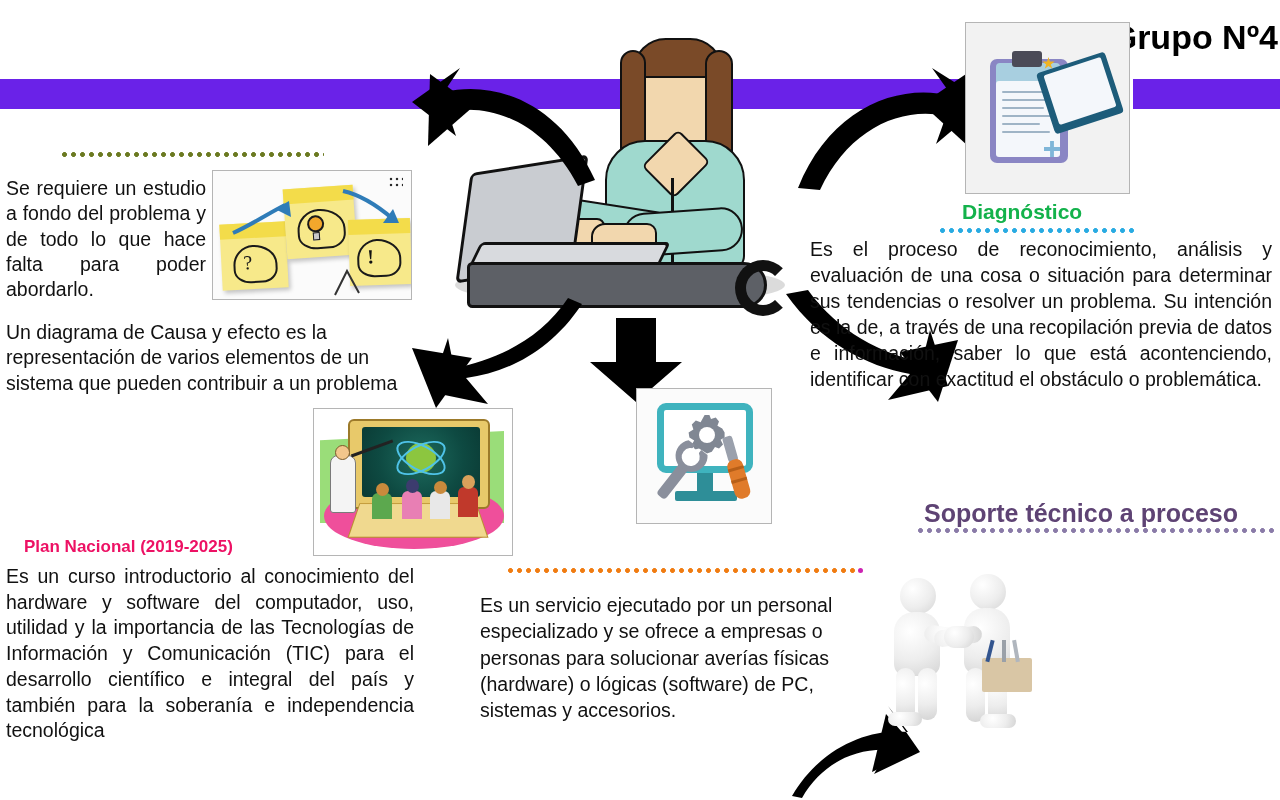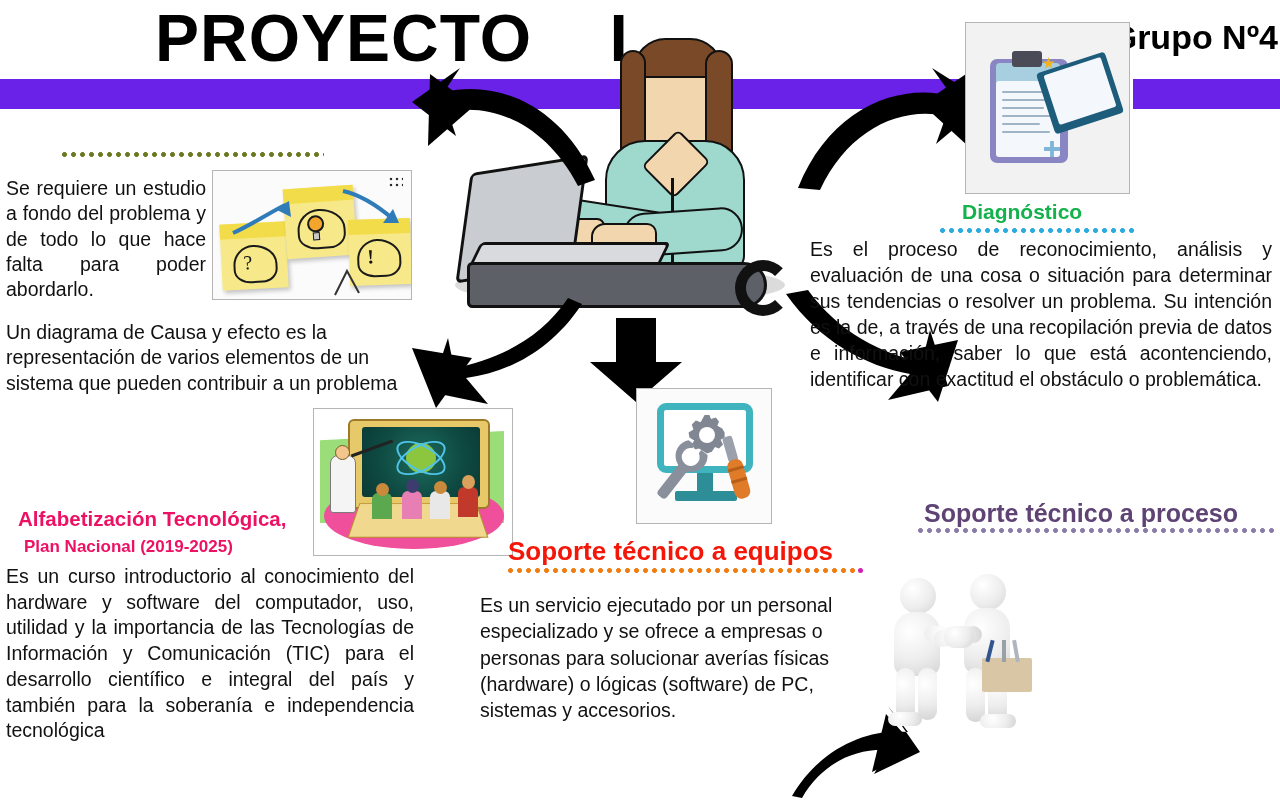--- a/index.html
+++ b/index.html
@@ -118,21 +118,20 @@
 
   .shadow-soft { position:absolute; background:#BEBEBE; }
 
   svg { display:block; overflow: visible; }
 </style>
 </head>
 <body>
 
 <div id="slide">
 
-  <div class="title-main">PROYECTO    I</div>
   <div class="title-group">Grupo Nº4</div>
   <div class="banner-seg banner-left"></div>
   <div class="banner-seg banner-right"></div>
 
   <div style="position:absolute;left:415px;top:10px;width:420px;height:400px;">
 
     <div class="shadow-soft" style="left:40px;top:255px;width:330px;height:40px;border-radius:50%;opacity:.55;"></div>
 
     <div class="wl-hair" style="left:205px;top:30px;width:112px;height:160px;border-radius:55px 55px 28px 28px;"></div>
 
@@ -275,21 +274,20 @@
     <div style="position:absolute;left:58px;top:84px;width:20px;height:26px;background:#5CA84E;border-radius:6px 6px 0 0;"></div>
     <div style="position:absolute;left:62px;top:74px;width:13px;height:13px;background:#C98A3C;border-radius:50%;"></div>
     <div style="position:absolute;left:88px;top:82px;width:20px;height:28px;background:#E87FB4;border-radius:6px 6px 0 0;"></div>
     <div style="position:absolute;left:92px;top:70px;width:13px;height:14px;background:#3C3C6E;border-radius:50%;"></div>
     <div style="position:absolute;left:116px;top:82px;width:20px;height:28px;background:#E8E8E8;border-radius:6px 6px 0 0;"></div>
     <div style="position:absolute;left:120px;top:72px;width:13px;height:13px;background:#C98A3C;border-radius:50%;"></div>
     <div style="position:absolute;left:144px;top:78px;width:20px;height:30px;background:#C0392B;border-radius:6px 6px 0 0;"></div>
     <div style="position:absolute;left:148px;top:66px;width:13px;height:14px;background:#D9A15B;border-radius:50%;"></div>
   </div>
 
-  <div class="heading" style="left:18px;top:508px;font-size:20.5px;color:#ED1164;">Alfabetización Tecnológica,</div>
   <div class="heading" style="left:24px;top:538px;font-size:17px;color:#ED1164;">Plan Nacional (2019-2025)</div>
   <div class="body-text" style="left:6px;top:564px;width:408px;line-height:1.32;">Es un curso introductorio al conocimiento del hardware y software del computador, uso, utilidad y la importancia de las Tecnologías de Información y Comunicación (TIC) para el desarrollo científico e integral del país y también para la soberanía e independencia tecnológica</div>
 
   <div class="pic" style="left:636px;top:388px;width:136px;height:136px;">
     <div class="gm-frame" style="left:20px;top:14px;width:96px;height:70px;"></div>
     <div class="gm-stand" style="left:60px;top:84px;width:16px;height:20px;"></div>
     <div class="gm-base" style="left:38px;top:102px;width:62px;height:10px;"></div>
     <div style="position:absolute;left:50px;top:26px;width:40px;height:40px;background:#808793;
                 clip-path: polygon(44% 0,56% 0,60% 10%,72% 6%,80% 16%,76% 27%,88% 34%,94% 44%,94% 56%,84% 62%,90% 74%,80% 84%,70% 80%,62% 92%,50% 96%,40% 90%,30% 84%,20% 86%,12% 74%,18% 64%,6% 56%,4% 44%,16% 36%,12% 24%,22% 14%,34% 18%);"></div>
     <div style="position:absolute;left:62px;top:38px;width:16px;height:16px;background:#ffffff;border-radius:50%;"></div>
@@ -303,21 +301,20 @@
     <svg style="position:absolute;left:78px;top:42px;width:44px;height:76px;">
       <g transform="rotate(-16 22 38)">
         <rect x="16" y="4" width="10" height="26" rx="3" fill="#9AA0AC"></rect>
         <rect x="13" y="28" width="16" height="40" rx="7" fill="#E07B2A"></rect>
         <rect x="13" y="36" width="16" height="3" fill="#B75F18"></rect>
         <rect x="13" y="48" width="16" height="3" fill="#B75F18"></rect>
       </g>
     </svg>
   </div>
 
-  <div class="heading" style="left:508px;top:538px;font-size:26px;color:#F41709;">Soporte técnico a equipos</div>
   <div class="dotted" style="left:508px;top:568px;width:350px;
               background-image: radial-gradient(circle at 2.5px 2.5px, #F07C12 2.2px, transparent 2.4px);"></div>
   <div style="position:absolute;left:858px;top:568px;width:5px;height:5px;border-radius:50%;background:#CC23B2;"></div>
   <div class="body-text left-align" style="left:480px;top:592px;width:390px;line-height:1.35;">Es un servicio ejecutado por un personal especializado y se ofrece a empresas o personas para  solucionar averías físicas (hardware) o lógicas (software) de PC, sistemas y accesorios.</div>
 
   <div class="heading" style="left:924px;top:500px;font-size:25px;color:#5E4374;">Soporte técnico a proceso</div>
   <div class="dotted" style="left:918px;top:528px;width:356px;
               background-image: radial-gradient(circle at 2.5px 2.5px, #8A7BA8 2.2px, transparent 2.4px);"></div>
 
   <div class="pic noborder" style="left:862px;top:556px;width:180px;height:182px;">

